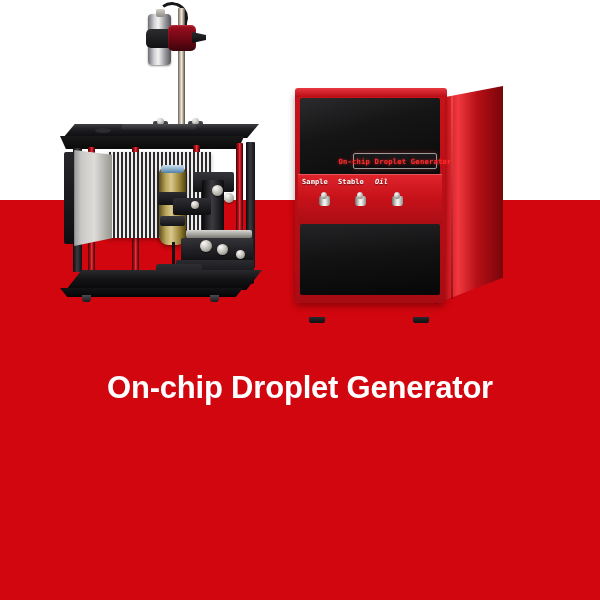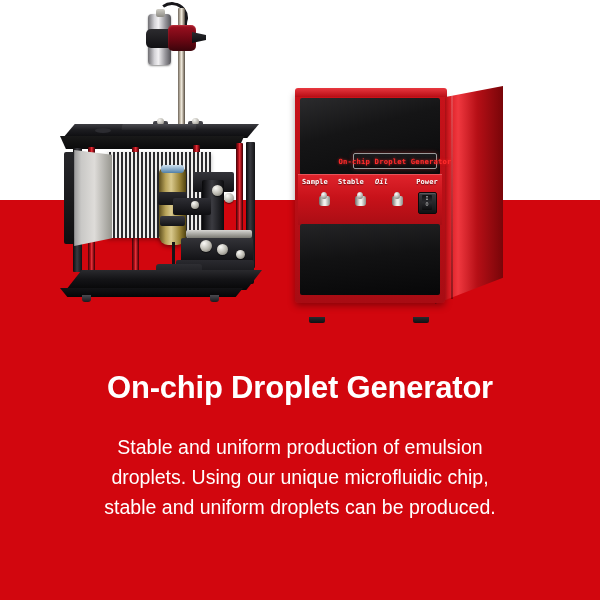--- a/index.html
+++ b/index.html
@@ -270,31 +270,21 @@
     <div class="port-group" style="left:53px;">
       <div class="port-label">Stable</div>
       <div class="port-nozzle"></div>
     </div>
 
     <div class="port-group" style="left:90px;font-style:italic;">
       <div class="port-label">Oil</div>
       <div class="port-nozzle"></div>
     </div>
 
-    <div class="sw-wrap" style="left:118px;">
-      <div class="port-label">Power</div>
-      <div class="sw-body">
-        <div class="sw-rocker">
-          <span class="sw-i">I</span>
-          <span class="sw-i">O</span>
-        </div>
-      </div>
-    </div>
 
     <div class="dev-face-bot"></div>
     <div class="dev-foot" style="left:24px;"></div>
     <div class="dev-foot" style="left:128px;"></div>
   </div>
 
   <div class="title">On-chip Droplet Generator</div>
-  <div class="desc">Stable and uniform production of emulsion droplets. Using our unique microfluidic chip, stable and uniform droplets can be produced.</div>
 
 </div>
 
 </body></html>

